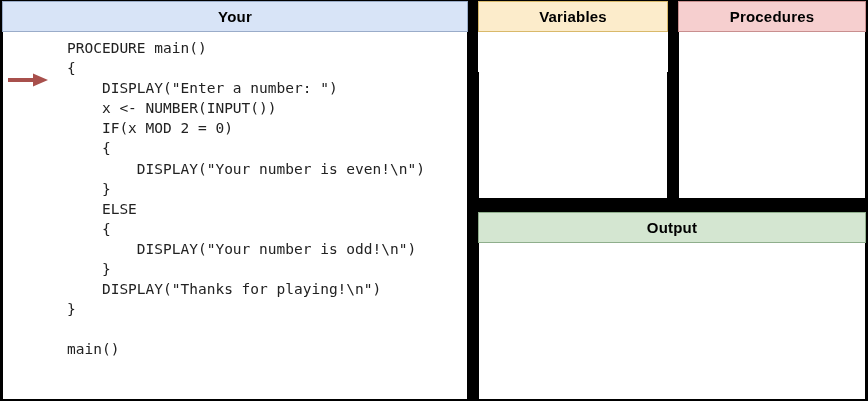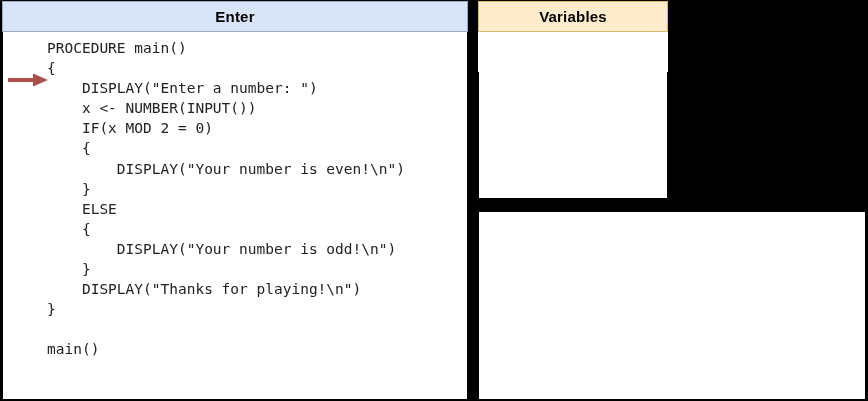--- a/index.html
+++ b/index.html
@@ -63,21 +63,21 @@
     font-family: "DejaVu Sans Mono", "Liberation Mono", monospace;
     font-size: 14.5px;
     line-height: 20.1px;
     color: #222222;
     white-space: pre;
     counter-reset: none;
   }
   .code-line {
     height: 20.1px;
     white-space: pre;
-    padding-left: 44px;
+    padding-left: 64px;
   }
 
   
   #exec-arrow {
     position: absolute;
     left: 4px;
     top: 41px;
     width: 42px;
     height: 14px;
     pointer-events: none;
@@ -120,40 +120,47 @@
     color: #222222;
     white-space: pre-wrap;
   }
 </style>
 </head>
 <body>
 
 <div id="app">
 
   <div class="panel" id="code-panel">
-    <div class="panel-header" id="code-header">Enter</div>
+    <div class="panel-header" id="code-header">Your</div>
     <div class="panel-body" id="code-body">
 
       <div class="code-listing" id="code-listing"><div class="code-line">PROCEDURE main()</div><div class="code-line">{</div><div class="code-line">    DISPLAY("Enter a number: ")</div><div class="code-line">    x &lt;- NUMBER(INPUT())</div><div class="code-line">    IF(x MOD 2 = 0)</div><div class="code-line">    {</div><div class="code-line">        DISPLAY("Your number is even!\n")</div><div class="code-line">    }</div><div class="code-line">    ELSE</div><div class="code-line">    {</div><div class="code-line">        DISPLAY("Your number is odd!\n")</div><div class="code-line">    }</div><div class="code-line">    DISPLAY("Thanks for playing!\n")</div><div class="code-line">}</div><div class="code-line">&nbsp;</div><div class="code-line">main()</div></div>
 
       <svg id="exec-arrow" viewBox="0 0 42 14">
         <line x1="1" y1="7" x2="30" y2="7" stroke="#a8504c" stroke-width="4"></line>
         <polygon points="26,0.5 41,7 26,13.5" fill="#a8504c"></polygon>
       </svg>
 
     </div>
   </div>
 
   <div class="panel" id="variables-panel">
     <div class="panel-header" id="variables-header">Variables</div>
     <div class="panel-body">
       <pre class="stream-text"></pre>
     </div>
   </div>
 
+  <div class="panel" id="procedures-panel">
+    <div class="panel-header" id="procedures-header">Procedures</div>
+    <div class="panel-body">
+      <pre class="stream-text"></pre>
+    </div>
+  </div>
 
   <div class="panel" id="output-panel">
+    <div class="panel-header" id="output-header">Output</div>
     <div class="panel-body">
       <pre class="stream-text"></pre>
     </div>
   </div>
 
 </div>
 
 </body></html>

